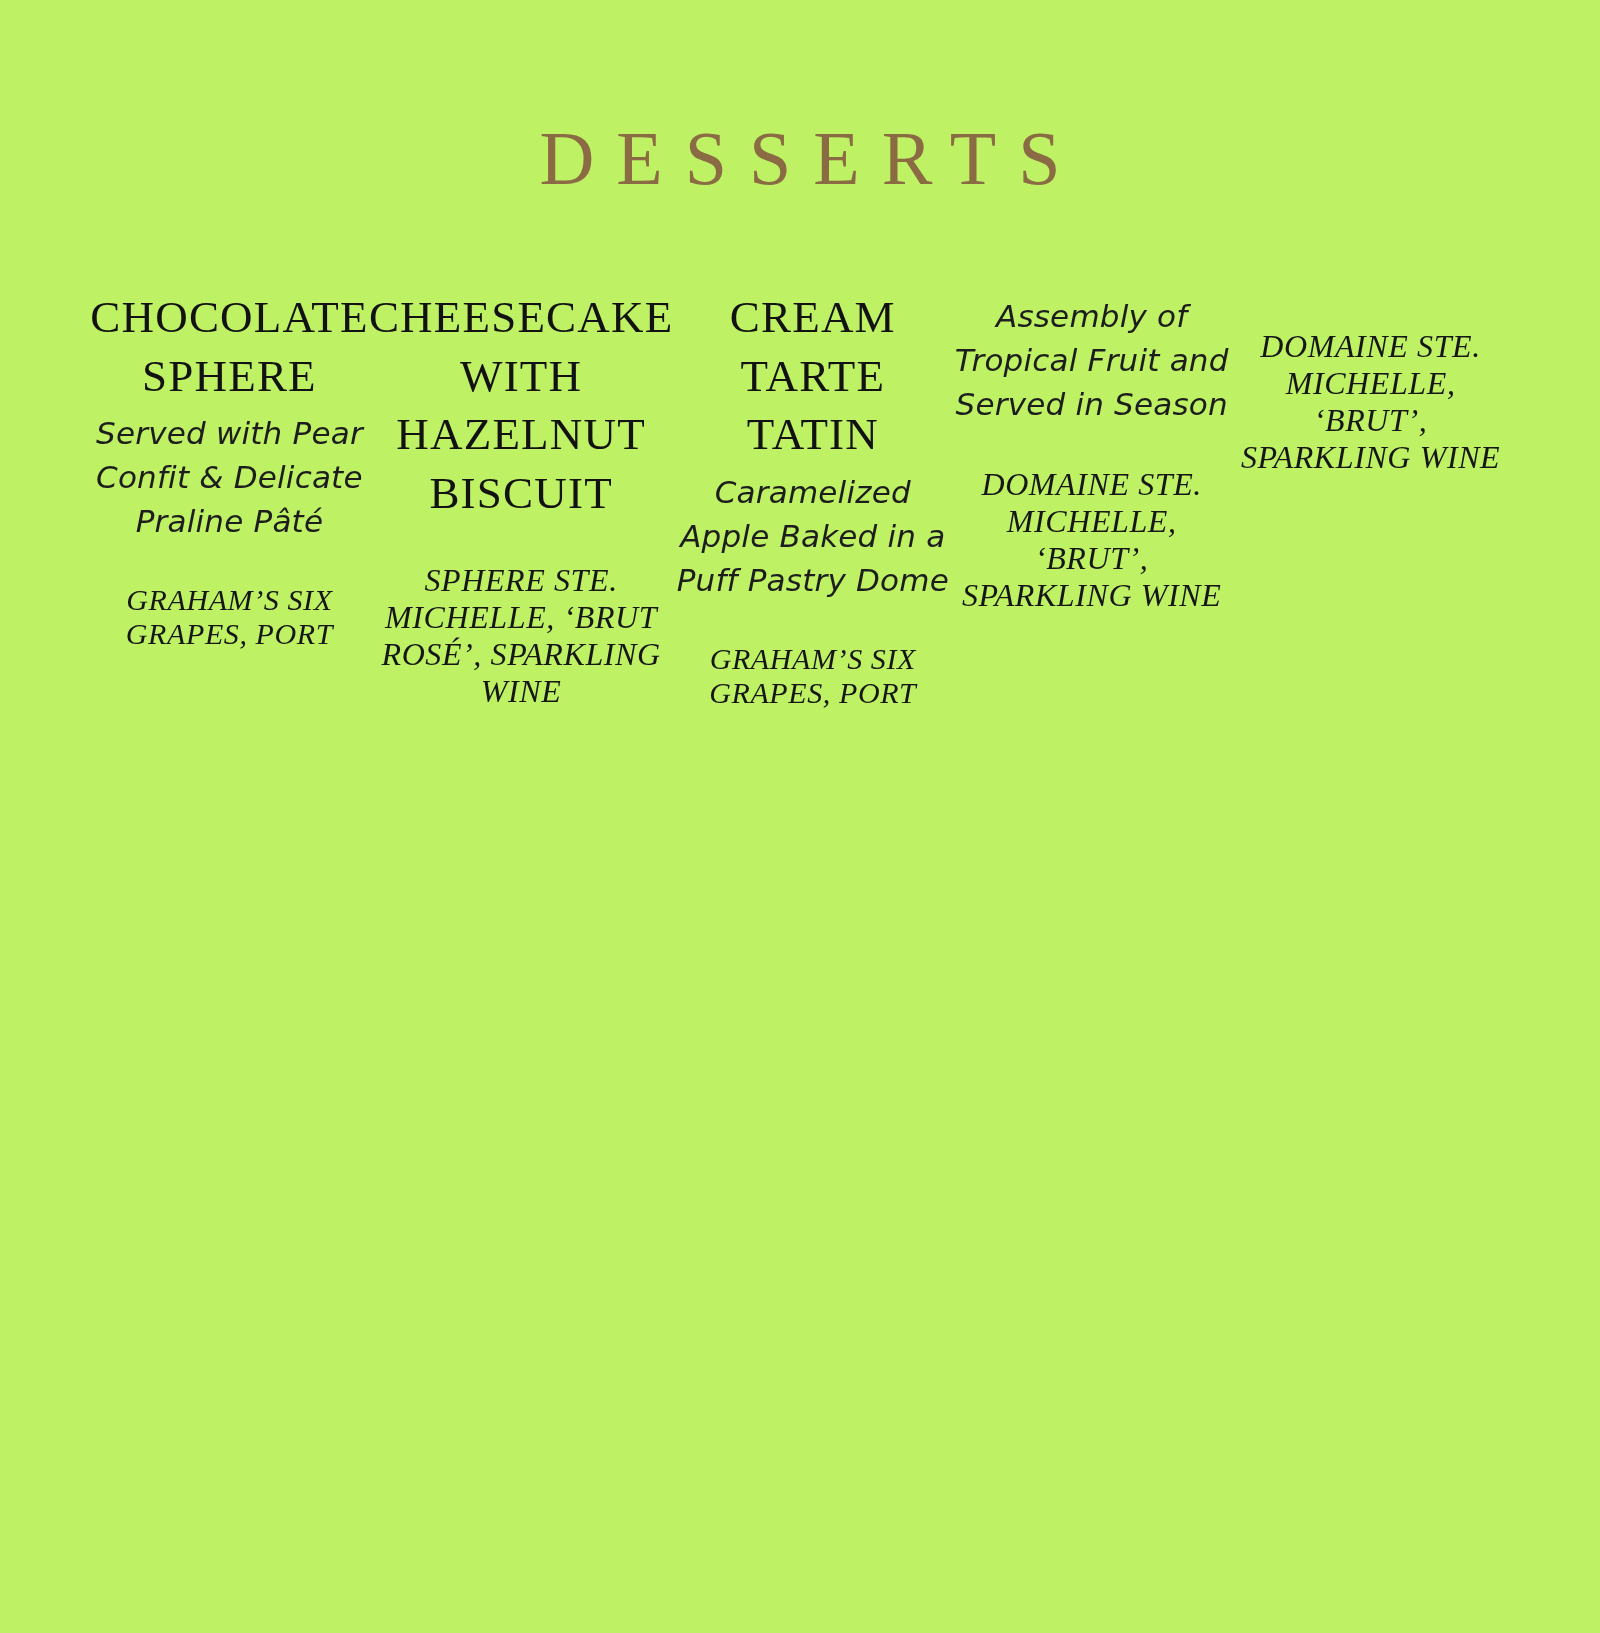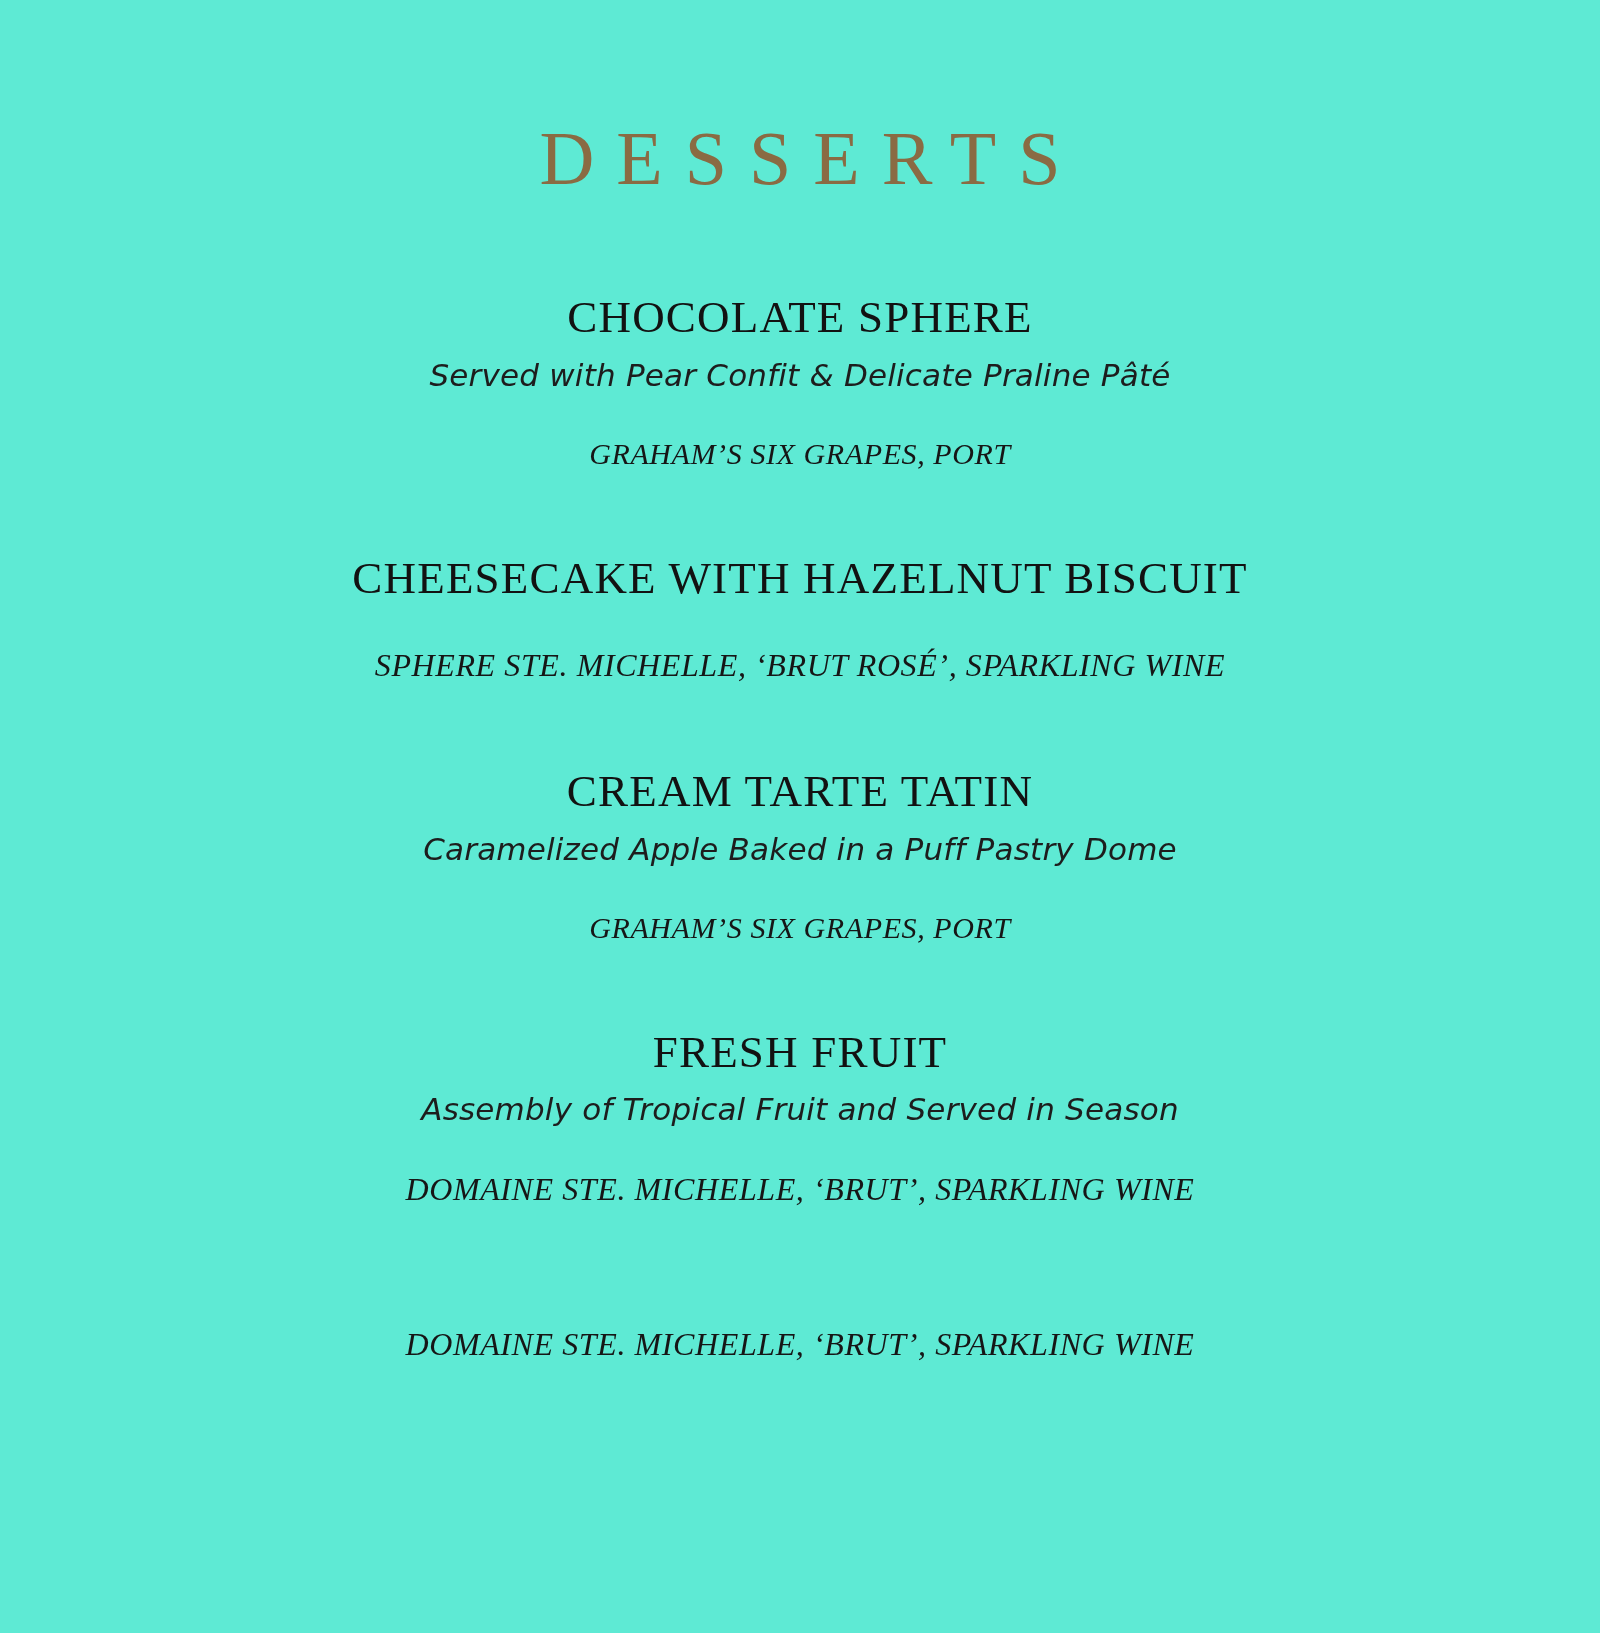--- a/index.html
+++ b/index.html
@@ -16,39 +16,39 @@
   }
 
   .menu-page {
     width: 1600px;
     height: 1633px;
     box-sizing: border-box;
     padding: 120px 90px 40px 90px;
     display: flex;
     flex-direction: column;
     align-items: center;
-    background: #5eead4;
+    background: #bef264;
   }
 
   .menu-title {
     font-family: "Liberation Serif", serif;
     font-size: 76px;
     letter-spacing: 22px;
     color: #8a6b43;
     font-weight: 400;
     text-indent: 22px;
     margin: 0 0 92px 0;
     line-height: 1;
     white-space: nowrap;
   }
 
   .menu-items {
     width: 100%;
     display: flex;
-    flex-direction: column;
+    flex-direction: row;
     align-items: flex-start;
   }
 
   .menu-item {
     width: 100%;
     text-align: center;
     margin-bottom: 78px;
   }
   .menu-item:last-child {
     margin-bottom: 0;
@@ -107,21 +107,20 @@
       <div class="item-pairing large">SPHERE STE. MICHELLE, ‘BRUT ROSÉ’, SPARKLING WINE</div>
     </div>
 
     <div class="menu-item">
       <div class="item-name">CREAM TARTE TATIN</div>
       <div class="item-desc">Caramelized Apple Baked in a Puff Pastry Dome</div>
       <div class="item-pairing">GRAHAM’S SIX GRAPES, PORT</div>
     </div>
 
     <div class="menu-item">
-      <div class="item-name">FRESH FRUIT</div>
       <div class="item-desc">Assembly of Tropical Fruit and Served in Season</div>
       <div class="item-pairing large">DOMAINE STE. MICHELLE, ‘BRUT’, SPARKLING WINE</div>
     </div>
 
     <div class="menu-item">
       <div class="item-pairing large">DOMAINE STE. MICHELLE, ‘BRUT’, SPARKLING WINE</div>
     </div>
 
   </div>
 </div>

